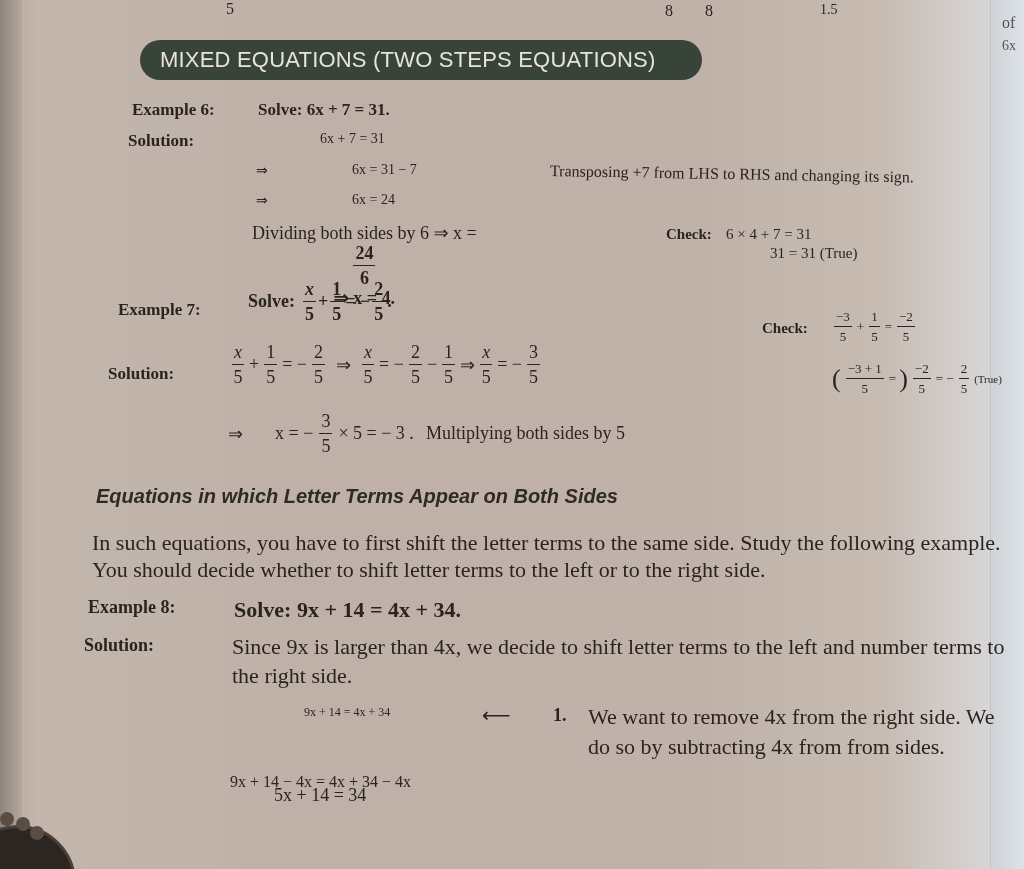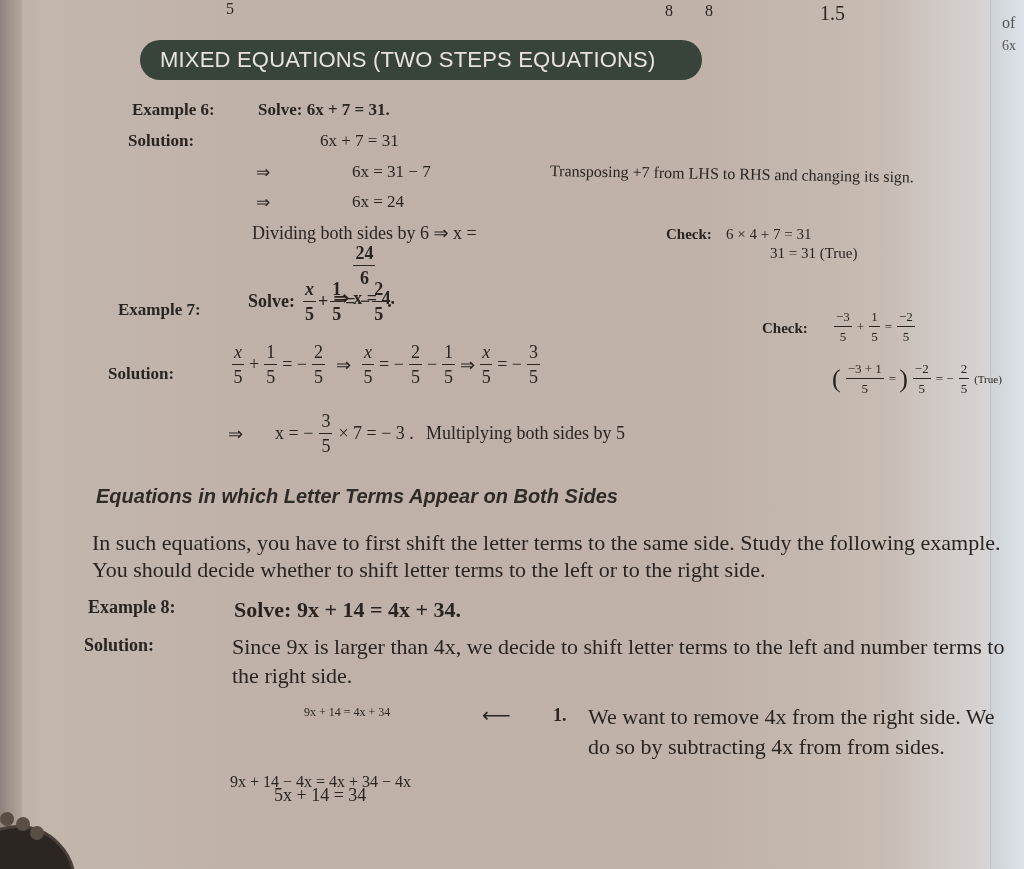--- a/index.html
+++ b/index.html
@@ -18,34 +18,34 @@
       background:#38433a; border-radius:20px; color:#e8e4dc;
       font-family:"Liberation Sans", sans-serif; font-size:22px; font-weight:normal;
       line-height:40px; padding-left:20px; box-sizing:border-box; letter-spacing:0.2px;
     }
     .frac { display:inline-flex; flex-direction:column; align-items:center; vertical-align:middle; margin:0 2px; line-height:1; }
     .frac .num { padding:0 2px 3px; border-bottom:1.5px solid #2a2420; }
     .frac .den { padding-top:3px; }
     .sm { font-size:13px; }
     .sans-h { font-family:"Liberation Sans", sans-serif; font-weight:bold; font-style:italic; font-size:20px; color:#2e2a26; }
     .body-text { font-size:22px; }
-    .math { font-size:17px; }
+    .math { font-size:14px; }
     .curl { position:absolute; left:-40px; top:825px; width:110px; height:110px; border-radius:50%; background:#2b2622; border:3px solid #4a3f38; }
     .dot { position:absolute; width:14px; height:14px; border-radius:50%; background:#5a4d44; }
   </style>
 </head>
 <body>
 
 <div class="edge-left"></div>
 <div class="page-right"></div>
 
 <span class="abs" style="left:226px;top:0px;font-size:16px;">5</span>
 <span class="abs" style="left:665px;top:2px;font-size:16px;">8</span>
 <span class="abs" style="left:705px;top:2px;font-size:16px;">8</span>
-<span class="abs" style="left:820px;top:2px;font-size:20px;">1.5</span>
+<span class="abs" style="left:820px;top:2px;font-size:14px;">1.5</span>
 <span class="abs" style="left:1002px;top:14px;font-size:16px;color:#555;">of</span>
 <span class="abs" style="left:1002px;top:38px;font-size:14px;color:#555;">6x</span>
 
 <div class="banner">MIXED EQUATIONS (TWO STEPS EQUATIONS)</div>
 
 <span class="abs b" style="left:132px;top:100px;font-size:17px;">Example 6:</span>
 <span class="abs b" style="left:258px;top:100px;font-size:17px;">Solve: 6x + 7 = 31.</span>
 <span class="abs b" style="left:128px;top:131px;font-size:17px;">Solution:</span>
 <span class="abs math" style="left:320px;top:131px;">6x + 7 = 31</span>
 <span class="abs math" style="left:256px;top:162px;">⇒</span>
@@ -129,21 +129,21 @@
     </span>
 </div>
 
 <div class="abs" style="left:228px;top:412px;font-size:18px;display:flex;align-items:center;gap:4px;">
   <span style="margin-right:28px;">⇒</span>
   <span>x = −</span>
   <span class="frac">
       <span class="num">3</span>
       <span class="den">5</span>
     </span>
-  <span>× 7 = − 3 .</span>
+  <span>× 5 = − 3 .</span>
   <span style="margin-left:8px;">Multiplying both sides by 5</span>
 </div>
 
 <span class="abs b" style="left:762px;top:320px;font-size:15px;">Check:</span>
 <div class="abs sm" style="left:832px;top:310px;display:flex;align-items:center;gap:3px;">
   <span class="frac">
       <span class="num">−3</span>
       <span class="den">5</span>
     </span>
   <span>+</span>

